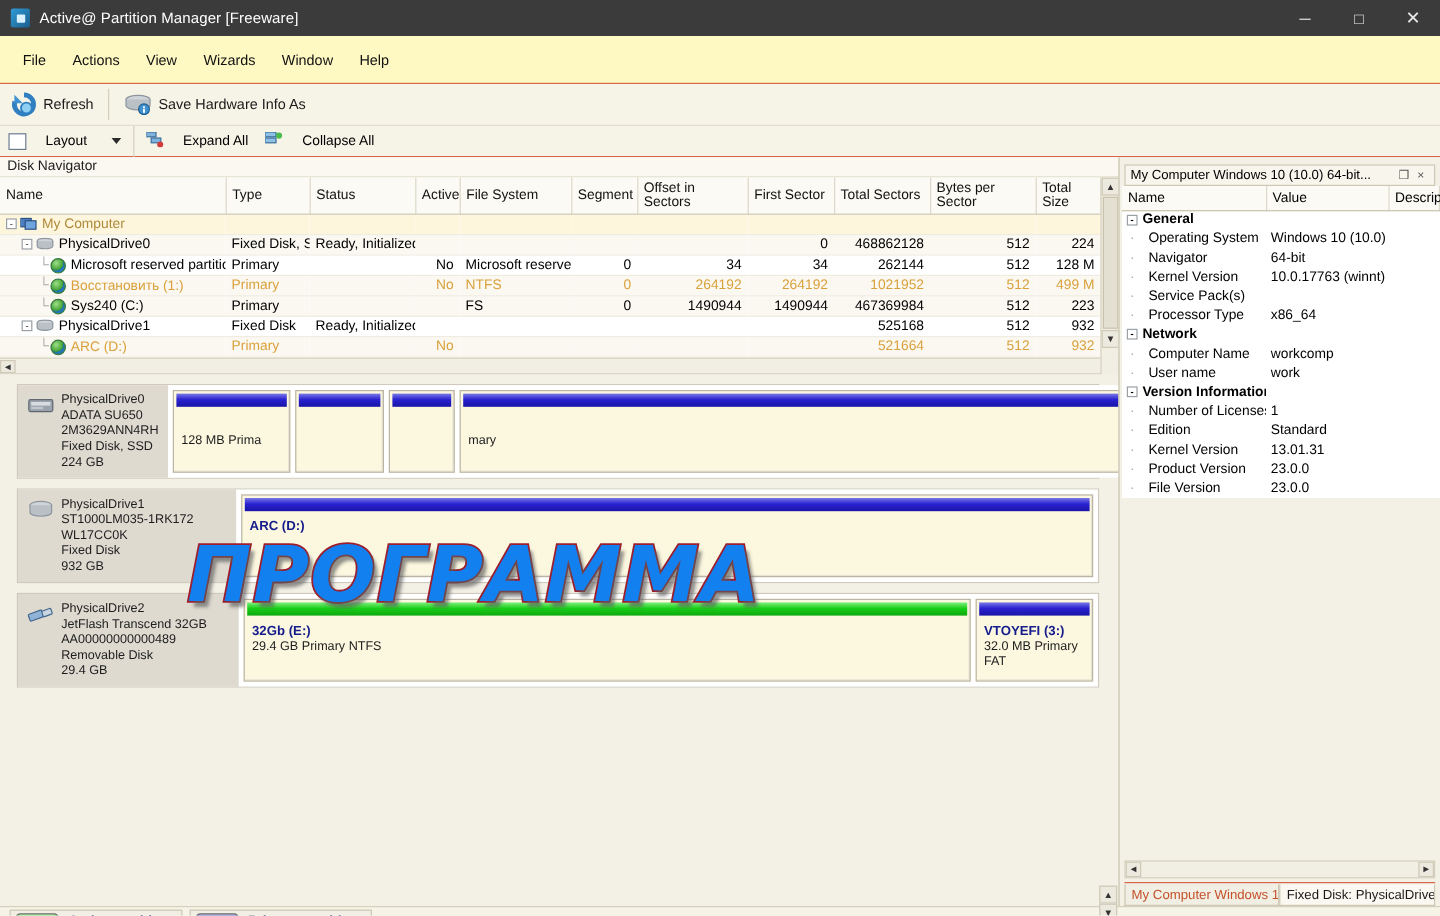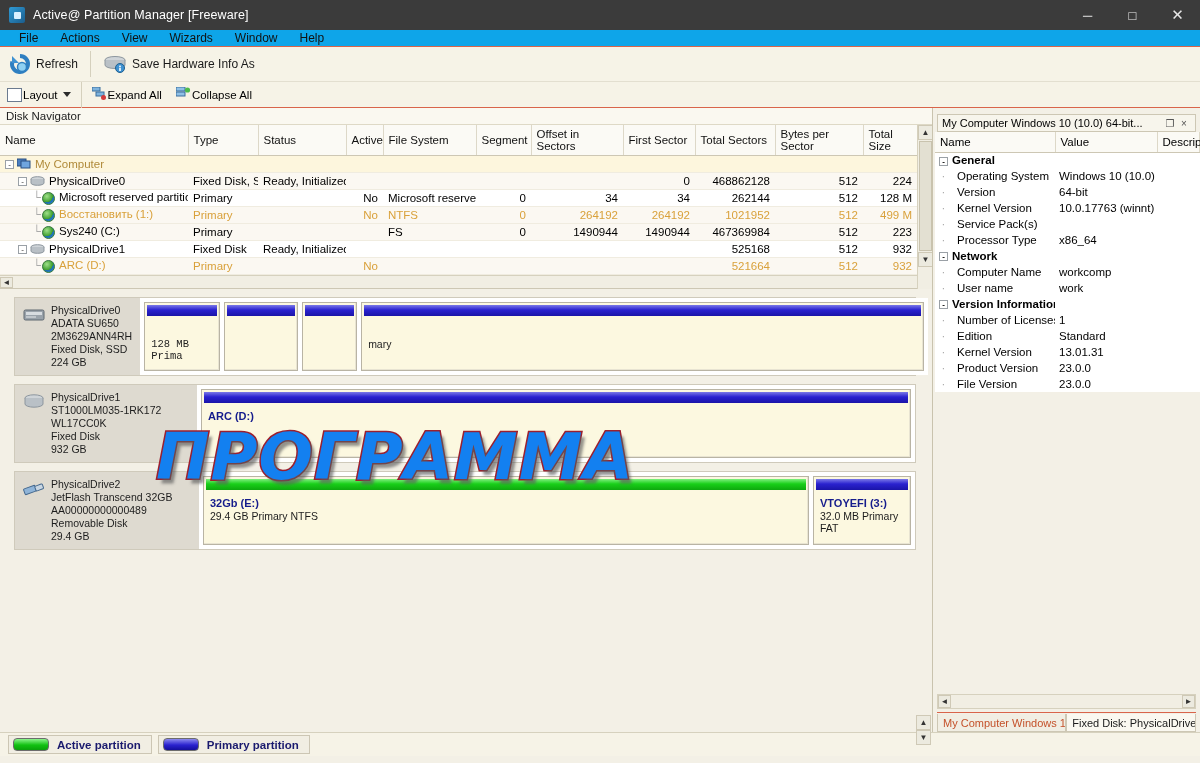--- a/index.html
+++ b/index.html
@@ -20,30 +20,30 @@
     background:linear-gradient(135deg,#2f9bd6,#1b5d8c);
     display:flex;align-items:center;justify-content:center;
   }
   #titlebar .app-ico i{display:block;width:7px;height:7px;background:#d9f0ff;border-radius:1px;}
   #titlebar .t-text{font-size:12.5px;letter-spacing:.1px;}
   #wbtns{position:absolute;right:0;top:0;height:30px;display:flex;}
   #wbtns div{width:45px;height:30px;display:flex;align-items:center;justify-content:center;color:#e8e8e8;font-size:13px;}
   #wbtns div:last-child{font-size:15px;}
   
   #menubar{
-    height:17px;background:#0ea5e9;border-bottom:1px solid #d9644a;
+    height:40px;background:#fef9c3;border-bottom:1px solid #d9644a;
     display:flex;align-items:center;padding-left:8px;
   }
   #menubar span{padding:3px 11px;font-size:12px;color:#111;}
   
   #tb1{height:35px;background:#f6f3e7;border-bottom:1px solid #e3dfd0;display:flex;align-items:center;}
   #tb2{height:26px;background:#f6f3e7;border-bottom:1px solid #d9644a;display:flex;align-items:center;}
   .tbtn{display:flex;align-items:center;height:30px;padding:0 9px;gap:5px;font-size:12px;color:#1a1a1a;}
   .tbsep{width:1px;height:26px;background:#d5d0bd;margin:0 3px;}
-  .tb2btn{display:flex;align-items:center;height:22px;padding:0 7px;gap:1px;font-size:11.5px;}
+  .tb2btn{display:flex;align-items:center;height:22px;padding:0 7px;gap:16px;font-size:11.5px;}
   .ico{display:inline-block;position:relative;}
   
   .ic-refresh{width:22px;height:22px;}
   .ic-refresh svg{display:block;}
   .ic-hdd{width:24px;height:18px;}
   .ic-layout{width:15px;height:14px;border:1.5px solid #6b7a8f;background:#fff;}
   .caret{width:0;height:0;border-left:4px solid transparent;border-right:4px solid transparent;border-top:5px solid #2b2b2b;margin-left:4px;}
   
   #wrap{display:flex;height:calc(763px - 30px - 24px - 35px - 26px - 24px);}
   #left{width:932px;background:#f3f0e6;position:relative;}
@@ -371,21 +371,21 @@
         <div class="diskrow">
           <div class="dinfo">
             <span class="ic-drv"><svg width="22" height="18" viewBox="0 0 22 18">
                 <rect x="1" y="4" width="20" height="10" rx="1.5" fill="#9aa3ab" stroke="#5f6871"></rect>
                 <rect x="3" y="6" width="16" height="3" fill="#d7dce0"></rect>
                 <rect x="3" y="10" width="10" height="2" fill="#c0c6cb"></rect>
               </svg></span>
             <span class="txt"><span>PhysicalDrive0</span><br><span>ADATA SU650</span><br><span>2M3629ANN4RH</span><br><span>Fixed Disk, SSD</span><br><span>224 GB</span></span>
           </div>
           <div class="dparts">
-            <div class="part" style="width: 76px; font-family: Liberation Mono, monospace;">
+            <div class="part" style="width: 98px;">
               <div class="bar blue"></div>
               <div class="ponly">128 MB Prima</div>
             </div>
             <div class="part" style="width: 74px;">
               <div class="bar blue"></div>
               <div class="ponly"></div>
             </div>
             <div class="part" style="width: 55px;">
               <div class="bar blue"></div>
               <div class="ponly"></div>
@@ -464,21 +464,21 @@
             <td class="grp"><span class="rp-exp">-</span>General</td>
             <td></td>
             <td></td>
           </tr>
           <tr>
             <td><span class="rp-tick">·</span><span style="padding-left:8px">Operating System</span></td>
             <td>Windows 10 (10.0)</td>
             <td></td>
           </tr>
           <tr>
-            <td><span class="rp-tick">·</span><span style="padding-left:8px">Version</span></td>
+            <td><span class="rp-tick">·</span><span style="padding-left:8px">Navigator</span></td>
             <td>64-bit</td>
             <td></td>
           </tr>
           <tr>
             <td><span class="rp-tick">·</span><span style="padding-left:8px">Kernel Version</span></td>
             <td>10.0.17763 (winnt)</td>
             <td></td>
           </tr>
           <tr>
             <td><span class="rp-tick">·</span><span style="padding-left:8px">Service Pack(s)</span></td>

